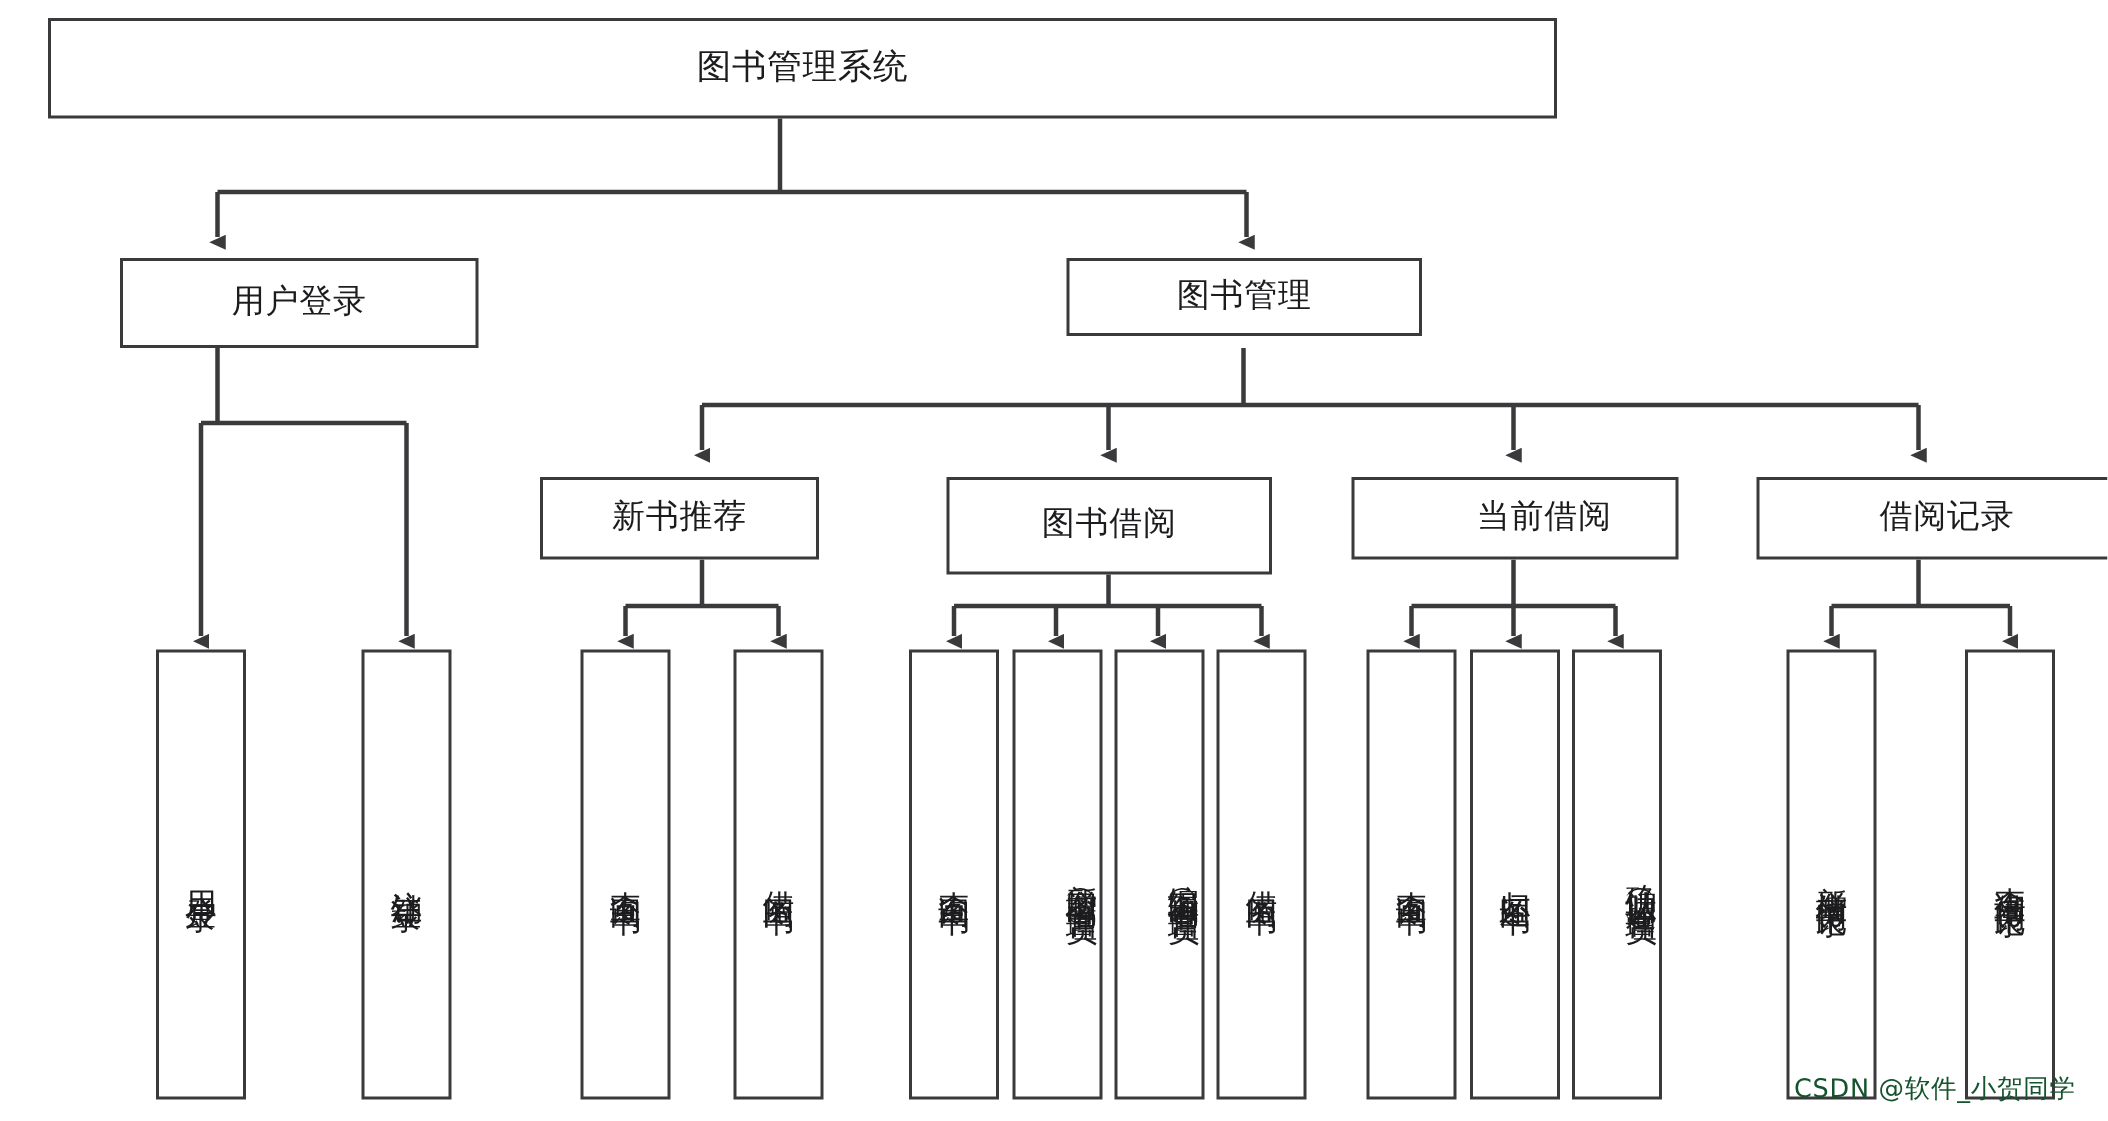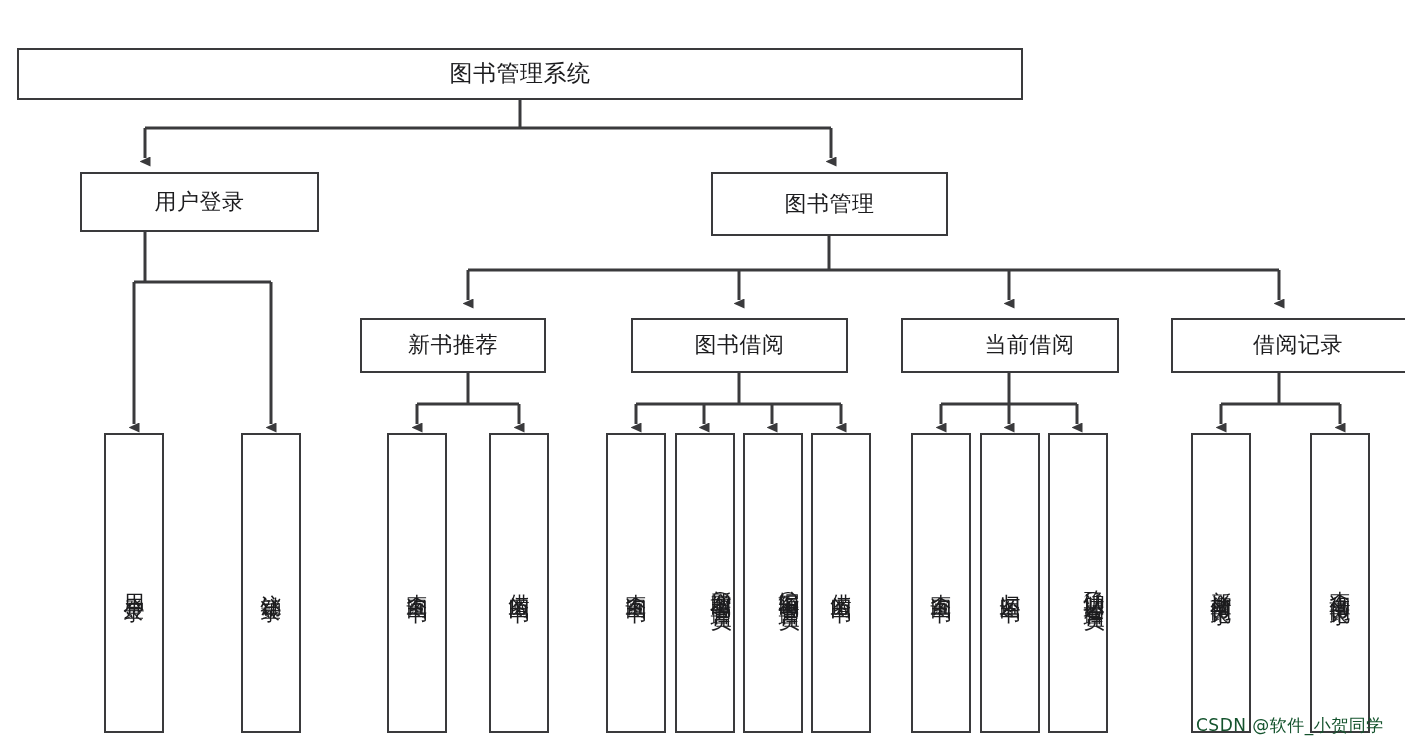--- a/index.html
+++ b/index.html
@@ -123,35 +123,35 @@
       <path d="M1009,404 L1009,424" marker-end="url(#arrow)"></path>
       <path d="M1077,404 L1077,424" marker-end="url(#arrow)"></path>
 
       <path d="M1279,373 L1279,404"></path>
       <path d="M1221,404 L1340,404"></path>
       <path d="M1221,404 L1221,424" marker-end="url(#arrow)"></path>
       <path d="M1340,404 L1340,424" marker-end="url(#arrow)"></path>
     </g>
   </svg>
 
-  <div class="node node-h node-root" style="left:17px; top:12px; width:1006px; height:52px;margin-top:36px;">
+  <div class="node node-h node-root" style="left:32px; top:12px; width:1006px; height:67px;">
     <span>图书管理系统</span>
   </div>
 
   <div class="node node-h" style="left:80px; top:172px; width:239px; height:60px;">
     <span>用户登录</span>
   </div>
-  <div class="node node-h" style="left:711px; top:172px; width:237px; height:64px;text-align:center;">
+  <div class="node node-h" style="left:711px; top:172px; width:237px; height:52px;text-align:center;">
     <span>图书管理</span>
   </div>
 
   <div class="node node-h" style="left:360px; top:318px; width:186px; height:55px;">
     <span>新书推荐</span>
   </div>
-  <div class="node node-h" style="left:631px; top:318px; width:217px; height:55px;">
+  <div class="node node-h" style="left:631px; top:318px; width:217px; height:65px;">
     <span>图书借阅</span>
   </div>
   <div class="node node-h" style="left:901px; top:318px; width:218px; height:55px;padding-left:39px;">
     <span>当前借阅</span>
   </div>
   <div class="node node-h" style="left:1171px; top:318px; width:254px; height:55px;">
     <span>借阅记录</span>
   </div>
 
   <div class="node node-v centered" style="left:104px; top:433px; width:60px; height:300px;">

